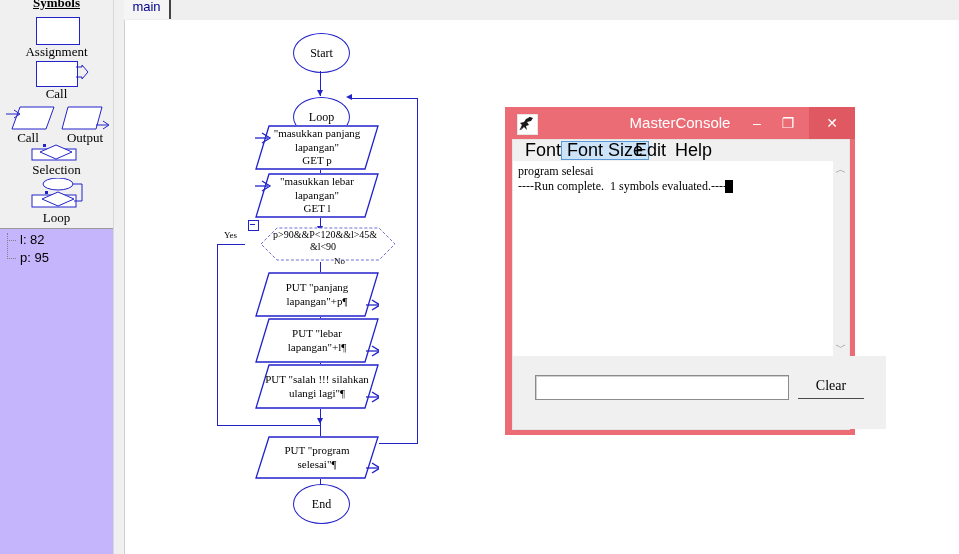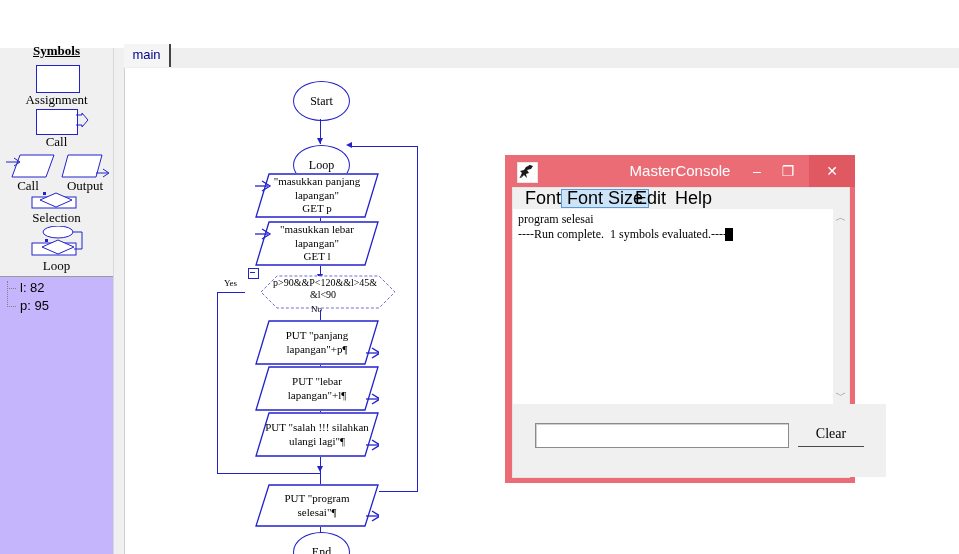--- a/index.html
+++ b/index.html
@@ -4,21 +4,21 @@
 <title>Flowgorithm</title>
 <style>
   html,body{margin:0;padding:0;}
   body{
     width:959px;height:554px;overflow:hidden;
     background:#ffffff;
     font-family:"Liberation Sans", sans-serif;
     font-size:12px;color:#000;
     position:relative;
   }
-  .app{position:absolute;inset:0;margin-top:48px;}
+  .app{position:absolute;inset:0;}
 
   
   #sidebar{
     position:absolute;left:0;top:0;width:113px;height:554px;
     background:#f0f0f0;
   }
   #sidebar-scroll-gutter{
     position:absolute;left:113px;top:0;width:10px;height:554px;
     background:#f0f0f0;border-left:1px solid #d8d8d8;border-right:1px solid #c9c9c9;
   }
@@ -302,21 +302,21 @@
       <div style="position:absolute;left:30px;top:3px;width:100px;text-align:center;font-family:'Liberation Serif',serif;font-size:10px;line-height:1.2;white-space:pre-line;">p&gt;90&amp;&amp;P&lt;120&amp;&amp;l&gt;45&amp;
 &amp;l&lt;90</div>
     </div>
     <div class="fc collapse-box" style="left:124px;top:200px;"></div>
 
     <div class="fc label-sm" style="left:100px;top:210px;">Yes</div>
     <div class="fc hline" style="left:93px;top:224px;width:28px;"></div>
     <div class="fc vline" style="left:93px;top:224px;height:182px;"></div>
     <div class="fc hline" style="left:93px;top:405px;width:103px;"></div>
 
-    <div class="fc label-sm" style="left:187px;top:236px;">No</div>
+    <div class="fc label-sm" style="left:210px;top:236px;">No</div>
     <div class="fc vline" style="left:196px;top:242px;height:22px;"></div>
     <div class="fc arrow-down" style="left:193px;top:258px;"></div>
 
     <div class="fc para" style="left:131px;top:252px;width:124px;height:45px;">
       <svg width="124" height="45" style="position:absolute;left:0;top:0;">
         <polygon points="14,1 123,1 110,44 1,44" fill="#fff" stroke="#2222cc" stroke-width="1.3"></polygon>
         <line x1="110," :="" y1="0" x2="0" y2="0" stroke="none"></line>
         <line x1="111" y1="33" x2="124" y2="33" stroke="#2222cc" stroke-width="1.3"></line>
         <polyline points="117,28 125,33 117,38" fill="none" stroke="#2222cc" stroke-width="1.3"></polyline>
       </svg>

